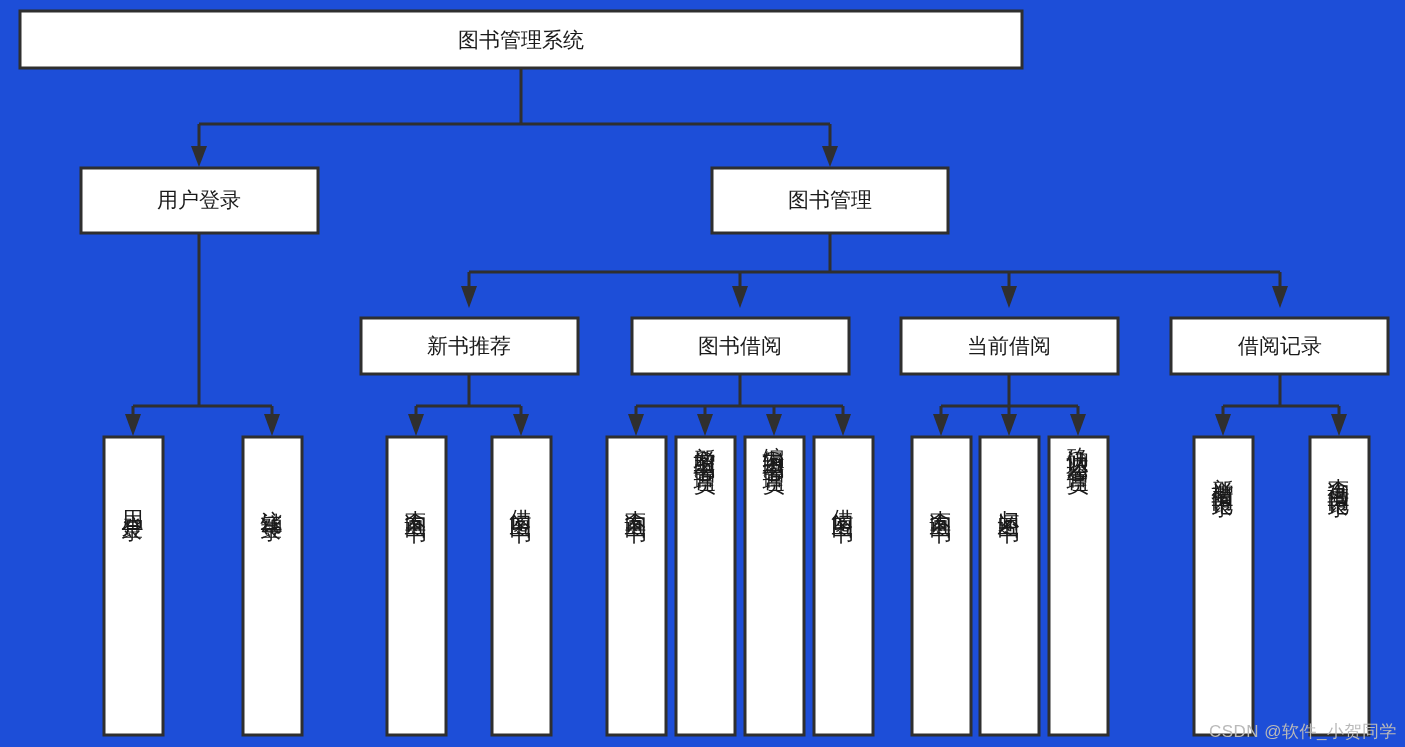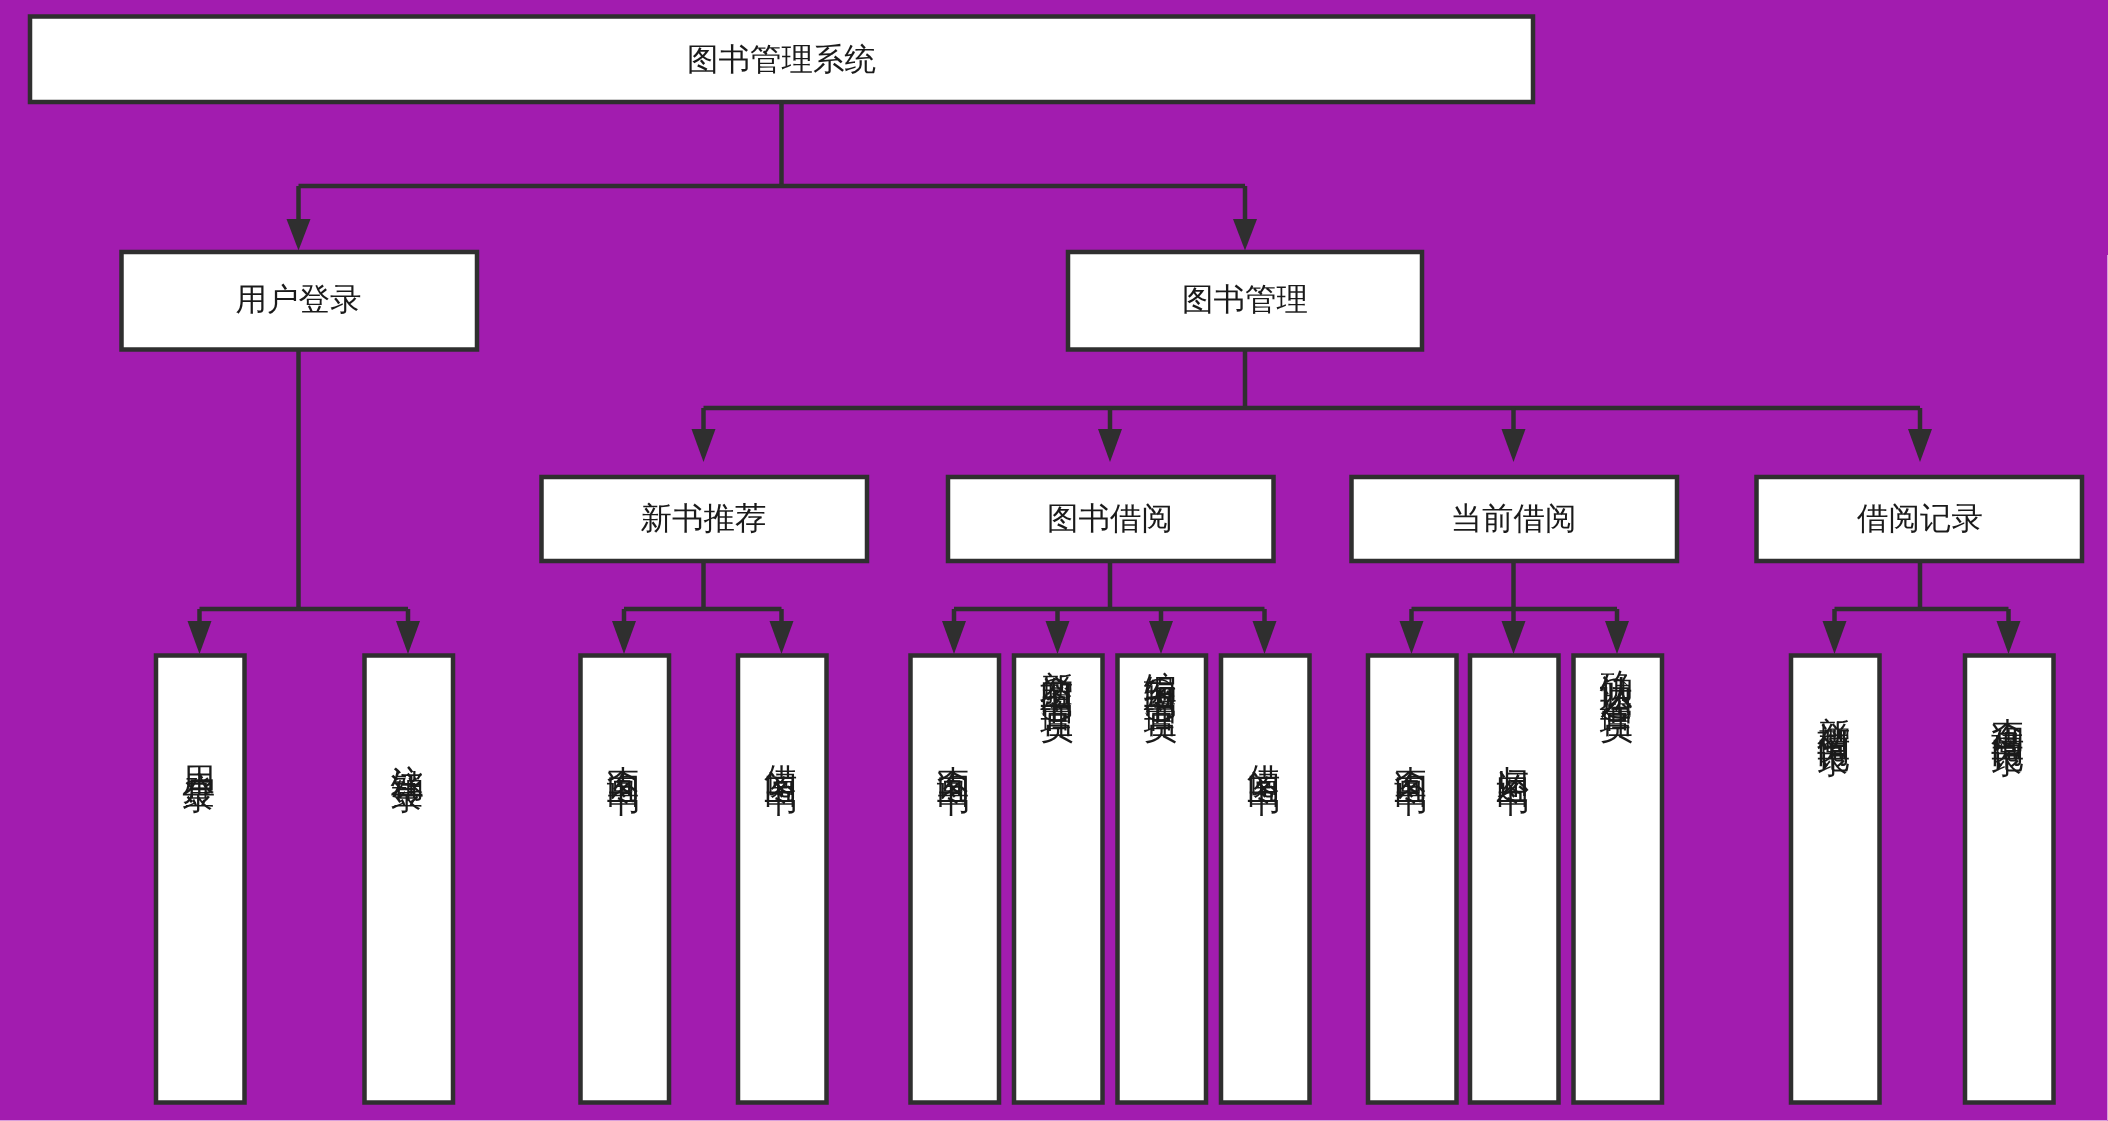--- a/index.html
+++ b/index.html
@@ -10,21 +10,21 @@
   body {
     width: 1405px;
     height: 747px;
     font-family: "Liberation Sans", "DejaVu Sans", sans-serif;
     overflow: hidden;
   }
   #diagram-root {
     position: relative;
     width: 1405px;
     height: 747px;
-    background: #a21caf;
+    background: #1d4ed8;
   }
   svg#tree-svg {
     position: absolute;
     left: 0;
     top: 0;
     width: 1405px;
     height: 747px;
     display: block;
   }
   .node-box {
@@ -245,14 +245,15 @@
       <text class="node-label-v" x="1223" y="472">新增借阅记录</text>
     </g>
 
     <g>
       <rect class="node-box" x="1310" y="437" width="59" height="298"></rect>
       <text class="node-label-v" x="1339" y="472">查询借阅记录</text>
     </g>
 
   </svg>
 
+  <div class="watermark">CSDN @软件_小贺同学</div>
 
 </div>
 
 </body></html>

